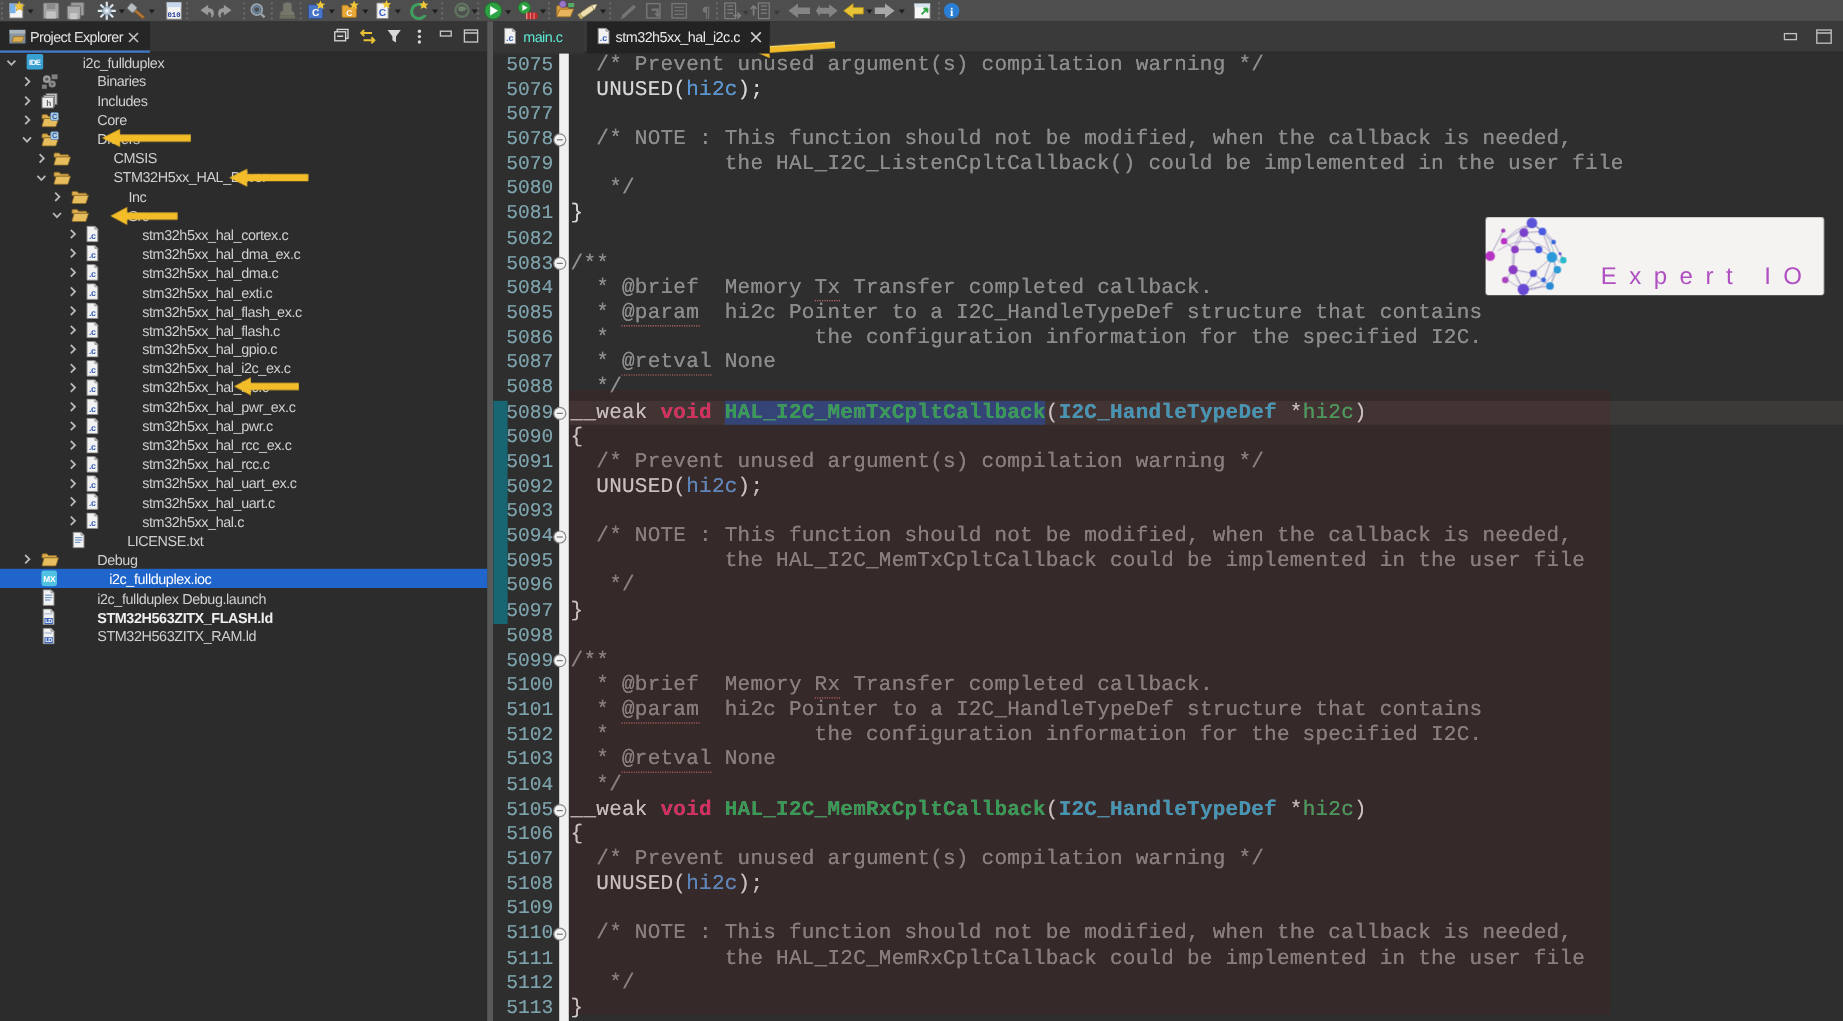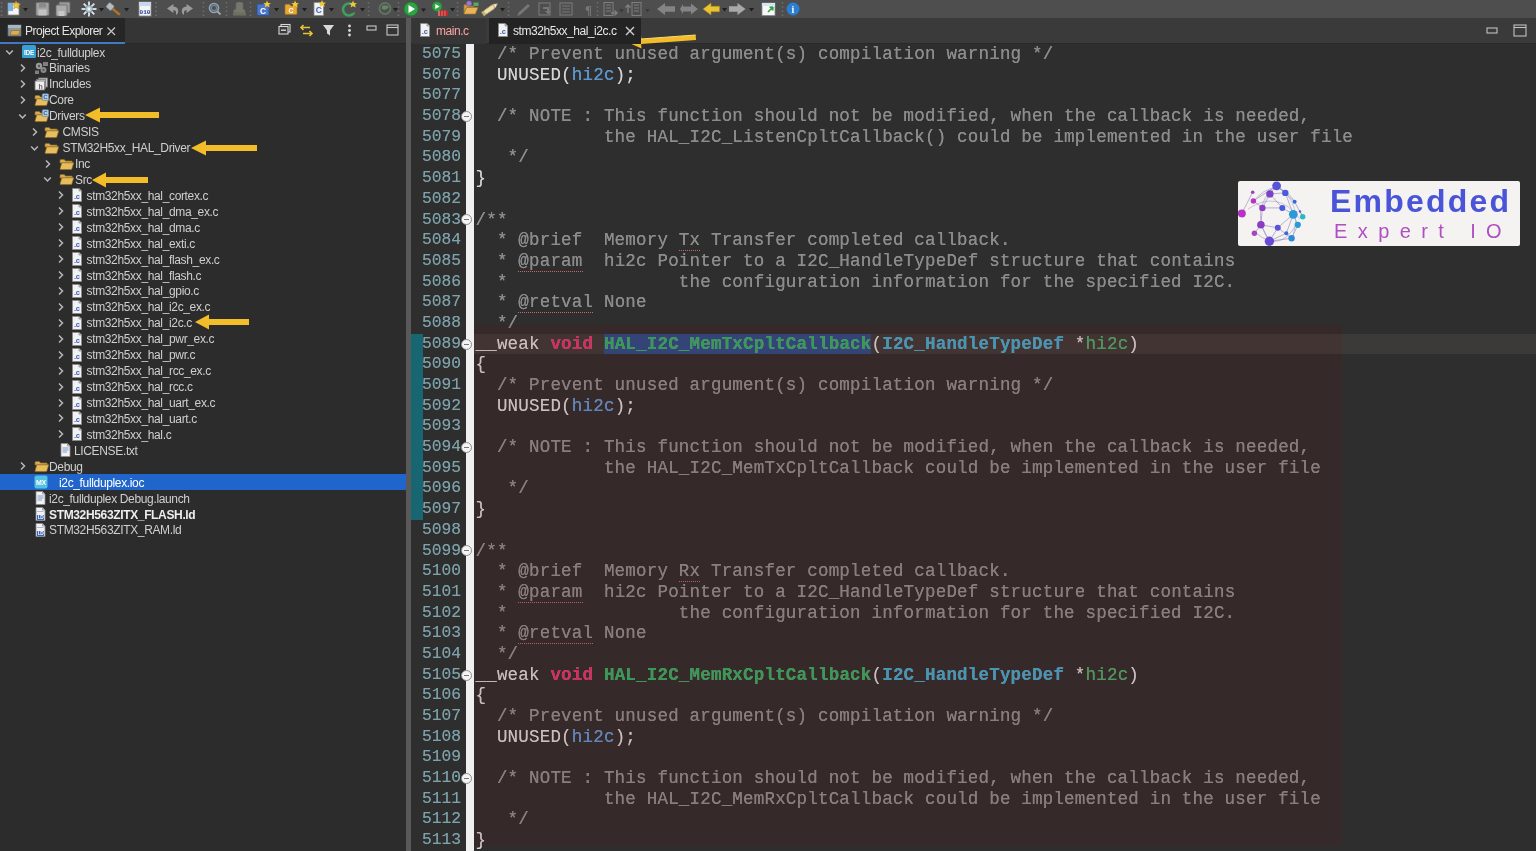--- a/index.html
+++ b/index.html
@@ -9,21 +9,21 @@
   #code,#nums,#tree,#ltab,#etab1,#etab2,#logo .l1,#logo .l2{transform:translateZ(0);}
   .abs{position:absolute;}
   
   #toolbar{position:absolute;left:0;top:0;width:1536px;height:18px;background:#4e4e4e;}
   
   #lpanel{position:absolute;left:0;top:18px;width:406px;height:833px;background:#2c2c2c;overflow:hidden;text-align:center;}
   #ltabbar{position:absolute;left:0;top:0;width:406px;height:26px;background:#353535;border-bottom:1px solid #282828;}
   #ltab{position:absolute;left:0;top:0;width:125px;height:26px;background:#262626;border-bottom:2px solid #4179c4;}
   #ltab .lbl{position:absolute;left:25px;top:6px;font-size:12px;letter-spacing:-0.5px;color:#e2e2e2;white-space:nowrap;}
   .tree-row{position:absolute;height:16px;width:406px;font-size:12px;letter-spacing:-0.35px;color:#cfcfcf;white-space:nowrap;}
-  .tree-row .txt{position:absolute;top:1.5px;}
+  .tree-row .txt{position:absolute;top:1.5px;padding-left:32px;}
   .tree-row.sel{background:#2065cb;}
   .tree-row.sel .txt{color:#ffffff;}
   .bold{font-weight:bold;color:#eeeeee;}
   
   #divider{position:absolute;left:406px;top:18px;width:5px;height:833px;background:#595959;}
   
   #editor{position:absolute;left:411px;top:18px;width:1125px;height:833px;background:#2e2e2e;overflow:hidden;}
   #etabbar{position:absolute;left:0;top:0;width:1125px;height:26px;background:#3a3a3a;border-bottom:1px solid #292929;}
   #etab1{position:absolute;left:1px;top:0;width:74px;height:26px;background:#363636;}
   #etab2{position:absolute;left:78px;top:0;width:152px;height:26px;background:#232323;}
@@ -656,21 +656,21 @@
       <svg style="position:absolute;left:214px;top:16px" width="72" height="18">
           <g transform="rotate(-4 8 8)">
             <path d="M2 7.7 L16 0.8 L16 5.5 L71 5.5 L71 10.5 L16 10.5 L16 15 Z" fill="#f2bd29"></path>
             <path d="M2 7.7 L16 0.8 L16 5.5 L71 5.5" fill="none" stroke="#f8dc70" stroke-width="1"></path>
           </g>
         </svg>
       <div id="etab1">
           <svg style="position:absolute;left:7px;top:5px" width="15" height="14">
             <use href="#i-cfile"></use>
           </svg>
-          <span class="etxt" style="left:24px;color:#fca5a5">main.c</span>
+          <span class="etxt" style="left:24px;color:#5eead4">main.c</span>
         </div>
       <div id="etab2">
           <svg style="position:absolute;left:8px;top:5px" width="15" height="14">
             <use href="#i-cfile"></use>
           </svg>
           <span class="etxt" style="left:24px;color:#e8e8e8">stm32h5xx_hal_i2c.c</span>
           <svg style="position:absolute;left:135px;top:7px" width="12" height="12">
             <path d="M2 2 L10 10 M10 2 L2 10" stroke="#d0d0d0" stroke-width="1.4"></path>
           </svg>
         </div>
@@ -735,16 +735,15 @@
         <circle cx="44.3" cy="26.9" r="3.0" fill="#4a5ae0"></circle>
         <circle cx="39.8" cy="46.8" r="3.0" fill="#5a52d8"></circle>
         <circle cx="48.3" cy="52.3" r="2.0" fill="#3a68dc"></circle>
         <circle cx="55.3" cy="33.3" r="4.4" fill="#2a9ad8"></circle>
         <circle cx="59.8" cy="43.8" r="3.1" fill="#2a9ad8"></circle>
         <circle cx="53.6" cy="57.3" r="3.2" fill="#2a8ad8"></circle>
         <circle cx="64.7" cy="35.8" r="2.7" fill="#28b8c8"></circle>
         <circle cx="56.6" cy="20.7" r="2.0" fill="#3a68dc"></circle>
         <circle cx="62.0" cy="30.4" r="1.2" fill="#5a52d8"></circle>
       </svg>
-      <div class="l1">Embedded</div>
       <div class="l2">Expert IO</div>
     </div>
 </div>
 
 </body></html>

